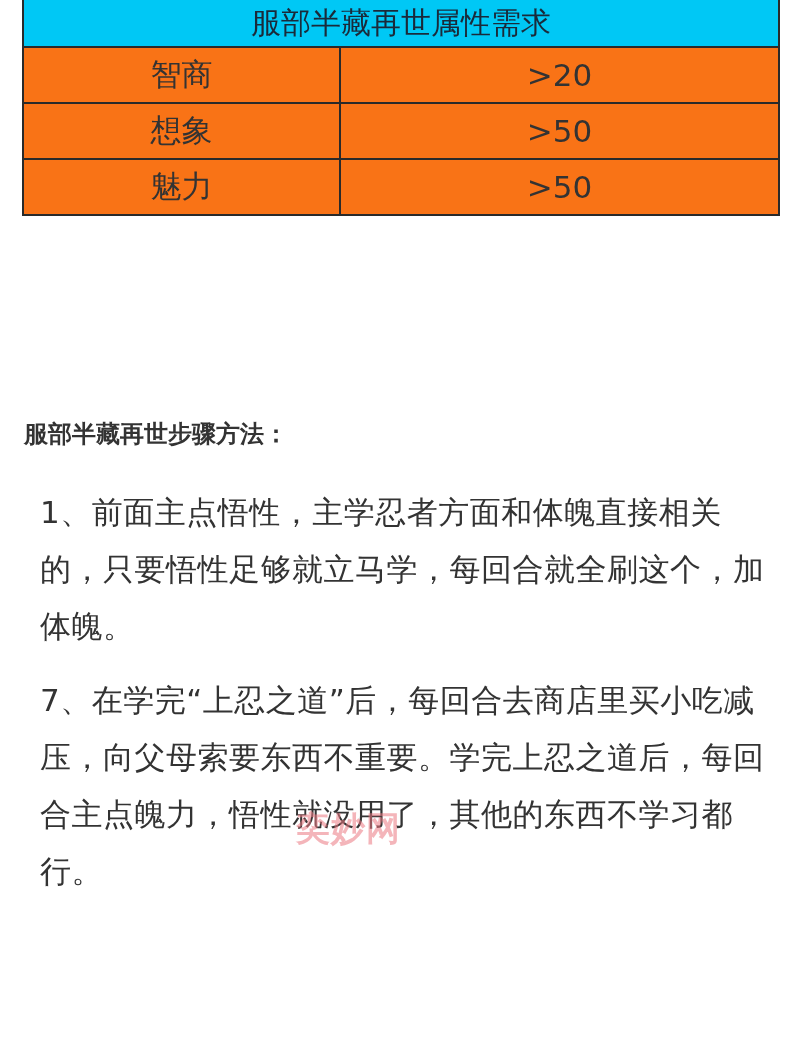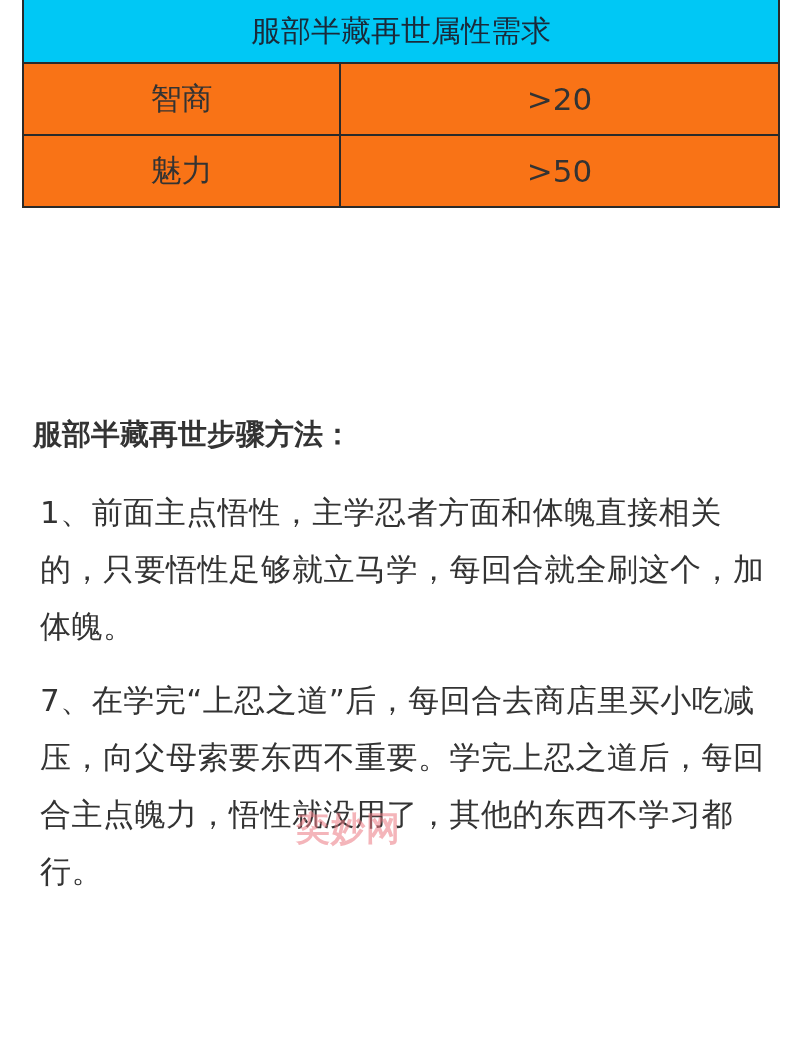--- a/index.html
+++ b/index.html
@@ -20,21 +20,21 @@
       left: 22px;
       top: -2px;
       width: 756px;
       border-collapse: collapse;
       table-layout: fixed;
     }
     .attr-table th, .attr-table td {
       border: 2px solid #2a2a2a;
       text-align: center;
       vertical-align: middle;
-      padding: 8px;
+      padding: 0;
     }
     .attr-table th {
       background: #00c8f5;
       color: #1a2a3a;
       font-size: 30px;
       font-weight: normal;
       height: 46px;
     }
     .attr-table td {
       height: 54px;
@@ -45,24 +45,24 @@
     .attr-table col.c1 { width: 317px; }
     .attr-table col.c2 { width: 439px; }
 
     .content {
       position: absolute;
       left: 24px;
       top: 410px;
       width: 756px;
     }
     .section-heading {
-      font-size: 29px;
+      font-size: 24px;
       font-weight: bold;
       color: #333333;
-      margin: 0 0 26px 9px;
+      margin: 0 0 26px 0;
       line-height: 48px;
     }
     .step {
       font-size: 31px;
       line-height: 57px;
       color: #333333;
       margin: 0 0 17px 16px;
       letter-spacing: 0.5px;
     }
     .watermark {
@@ -88,20 +88,24 @@
     <tr>
       <th colspan="2">服部半藏再世属性需求</th>
     </tr>
   </thead>
   <tbody>
     <tr>
       <td>智商</td>
       <td>&gt;20</td>
     </tr>
     <tr>
+      <td>想象</td>
+      <td>&gt;50</td>
+    </tr>
+    <tr>
       <td>魅力</td>
       <td>&gt;50</td>
     </tr>
   </tbody>
 </table>
 
 <div class="content">
   <div class="section-heading">服部半藏再世步骤方法：</div>
   <p class="step">1、前面主点悟性，主学忍者方面和体魄直接相关的，只要悟性足够就立马学，每回合就全刷这个，加体魄。</p>
   <p class="step">7、在学完“上忍之道”后，每回合去商店里买小吃减压，向父母索要东西不重要。学完上忍之道后，每回合主点魄力，悟性就没用了，其他的东西不学习都行。</p>

